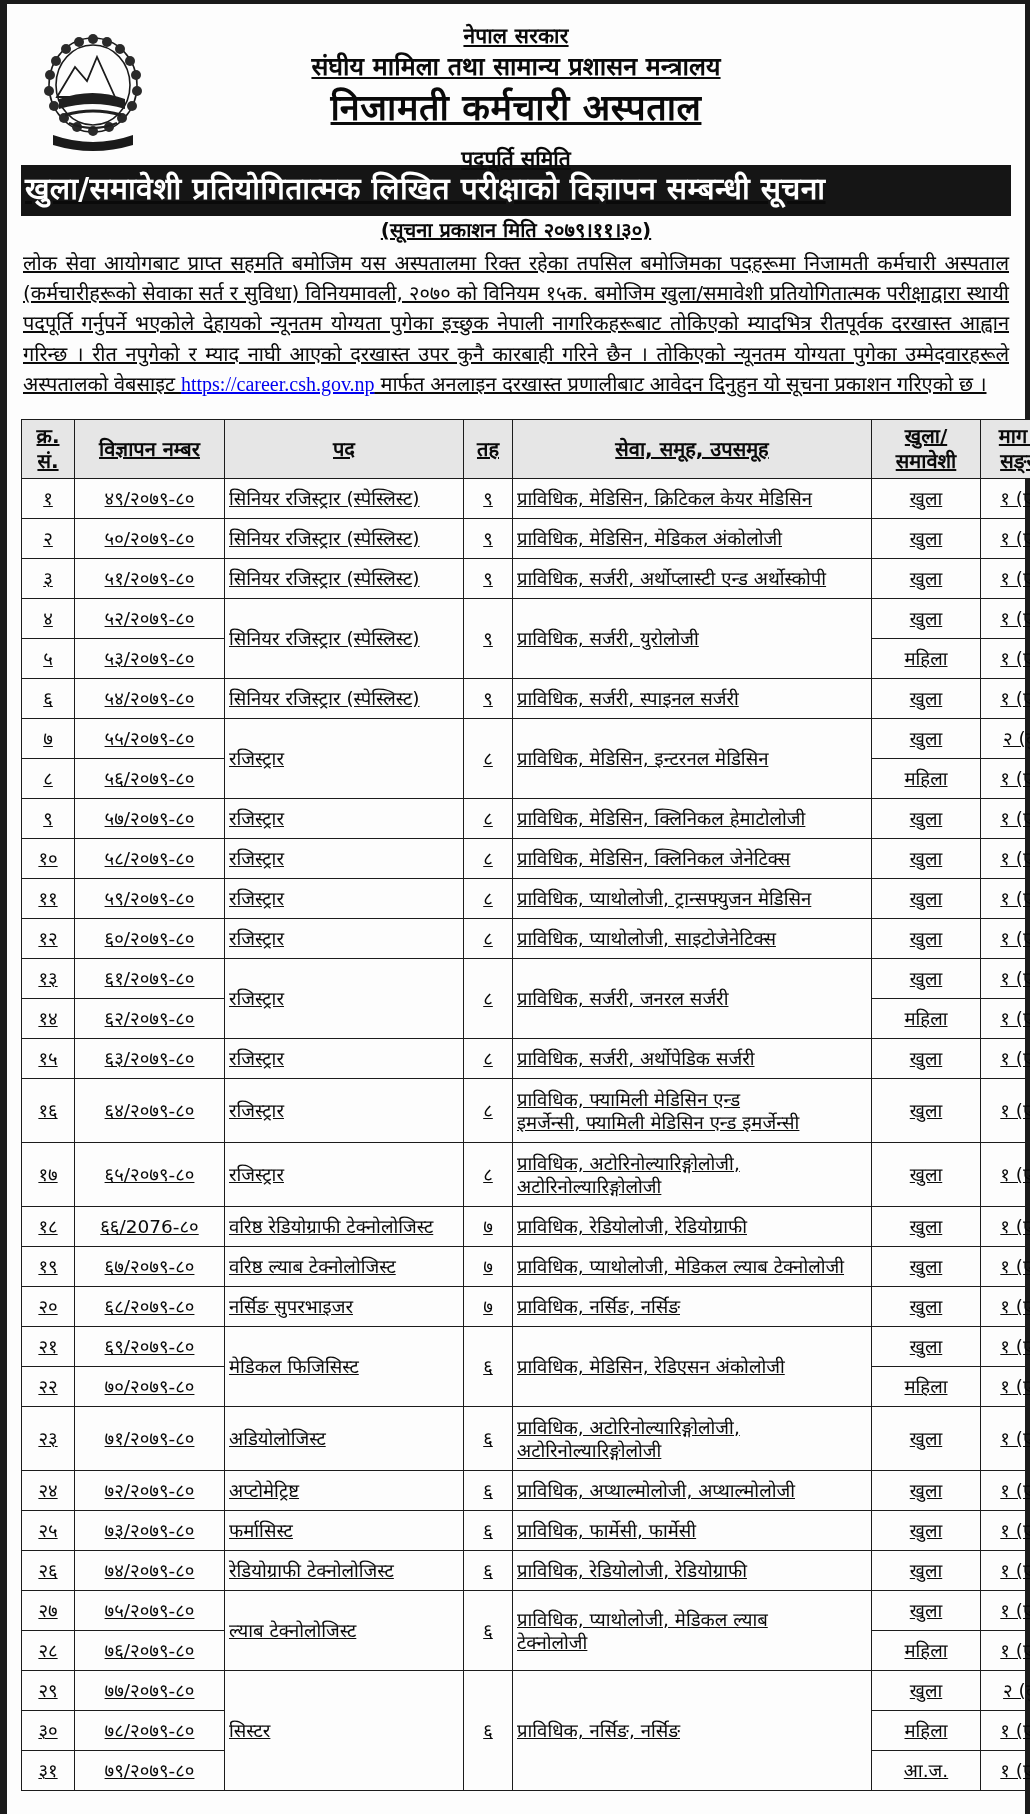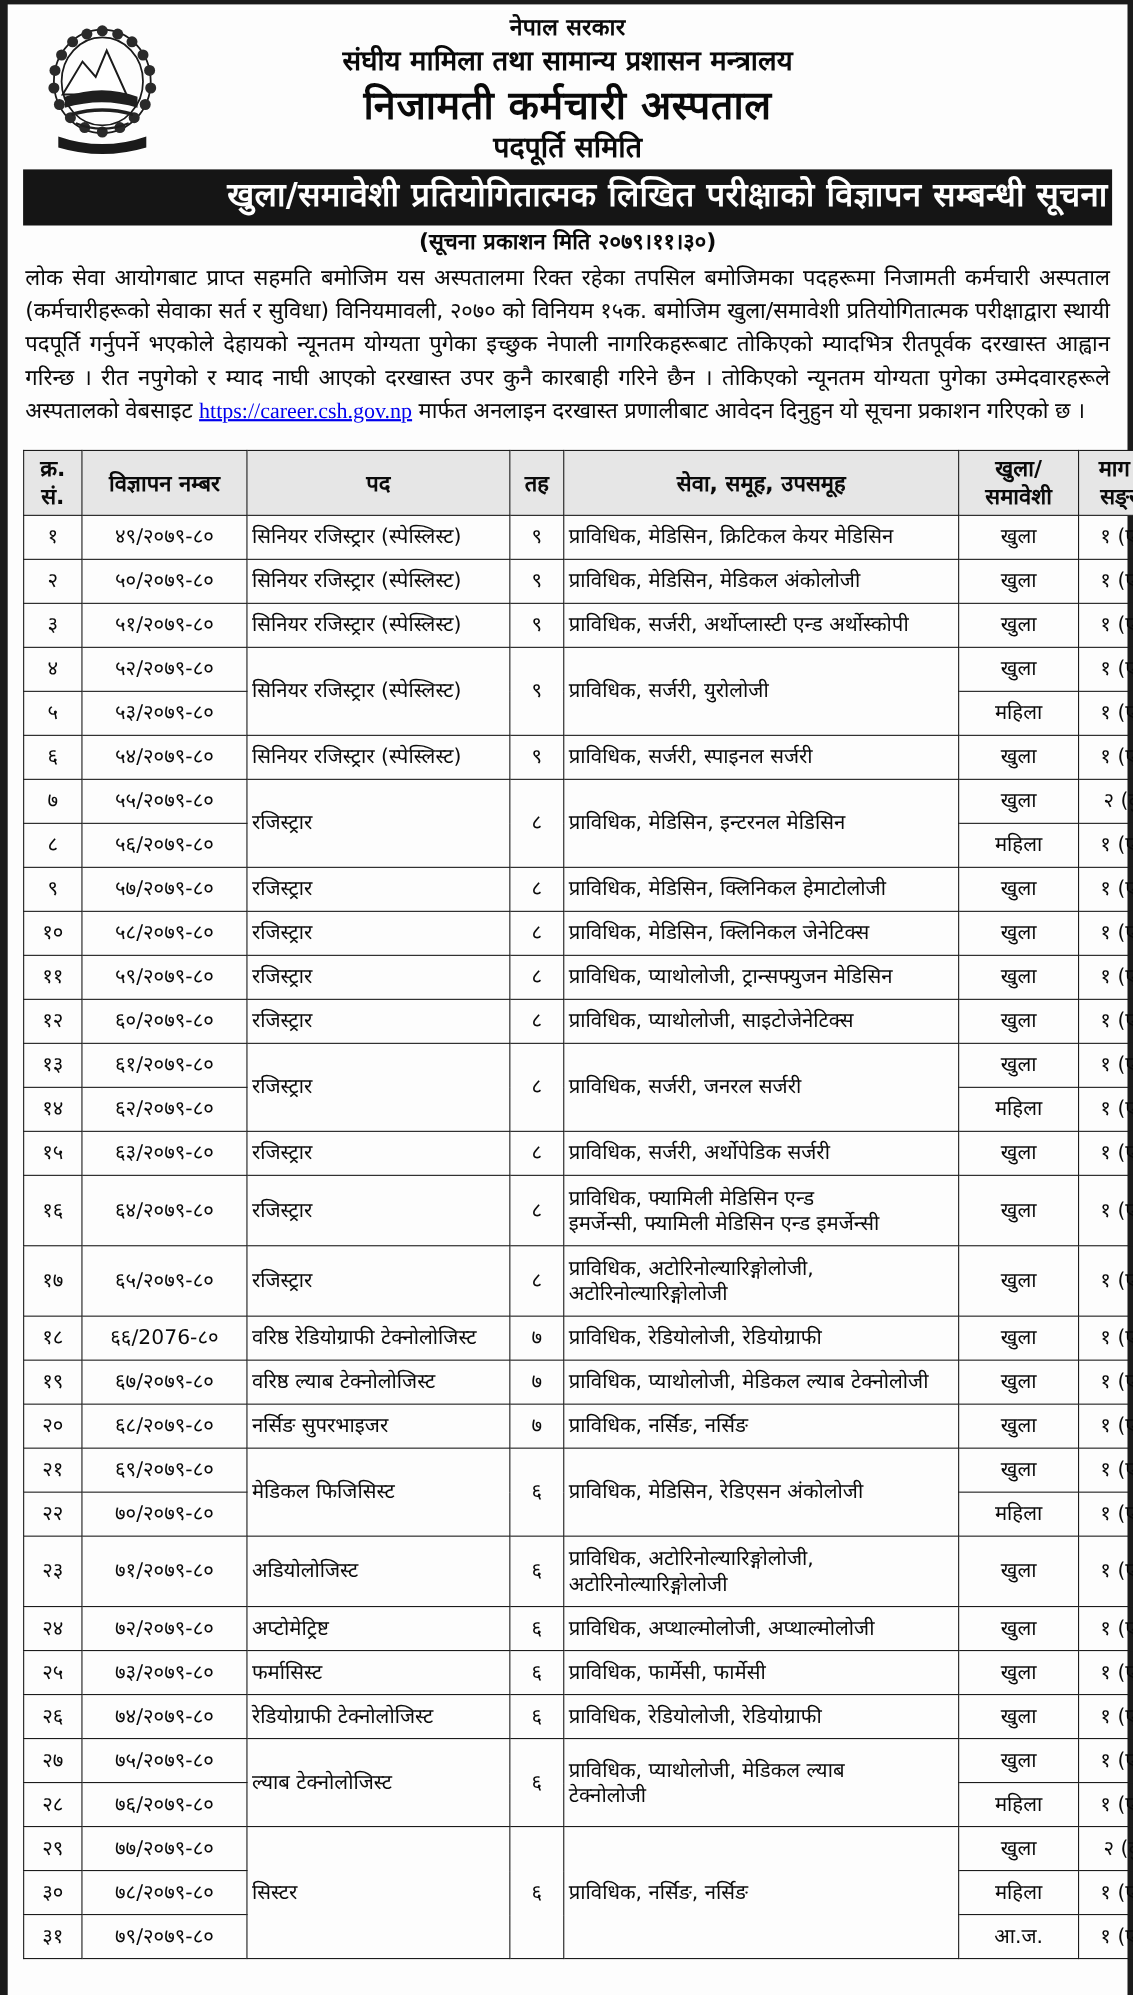--- a/index.html
+++ b/index.html
@@ -17,21 +17,22 @@
 
   .page {
     position: relative;
     width: 1030px;
     height: 1814px;
     box-sizing: border-box;
     background: #fdfdfd;
     border-left: 7px solid #1b1b1b;
     border-right: 5px solid #1b1b1b;
     border-top: 4px solid #1b1b1b;
-    padding: 0 14px;
+    padding: 11px 14px;
+    text-decoration: underline;
   }
 
   
   .masthead {
     position: relative;
     height: 146px;
   }
   .emblem {
     position: absolute;
     left: 14px;
@@ -56,31 +57,31 @@
     margin-top: 1px;
   }
   .hospital-line {
     font-size: 36px;
     font-weight: bold;
     line-height: 1.2;
     margin-top: 2px;
     letter-spacing: .5px;
   }
   .committee-line {
-    font-size: 26px;
+    font-size: 21px;
     font-weight: bold;
     line-height: 1.3;
-    margin-top: 1px;
+    margin-top: 17px;
   }
 
   
   .title-banner {
     background: #151515;
     color: #ffffff;
-    text-align: right;
+    text-align: left;
     font-size: 30px;
     font-weight: bold;
     padding: 7px 4px 9px 4px;
     margin: 4px 0 0 0;
     letter-spacing: .3px;
     line-height: 1.15;
   }
 
   .notice-no,
   .notice-date {

